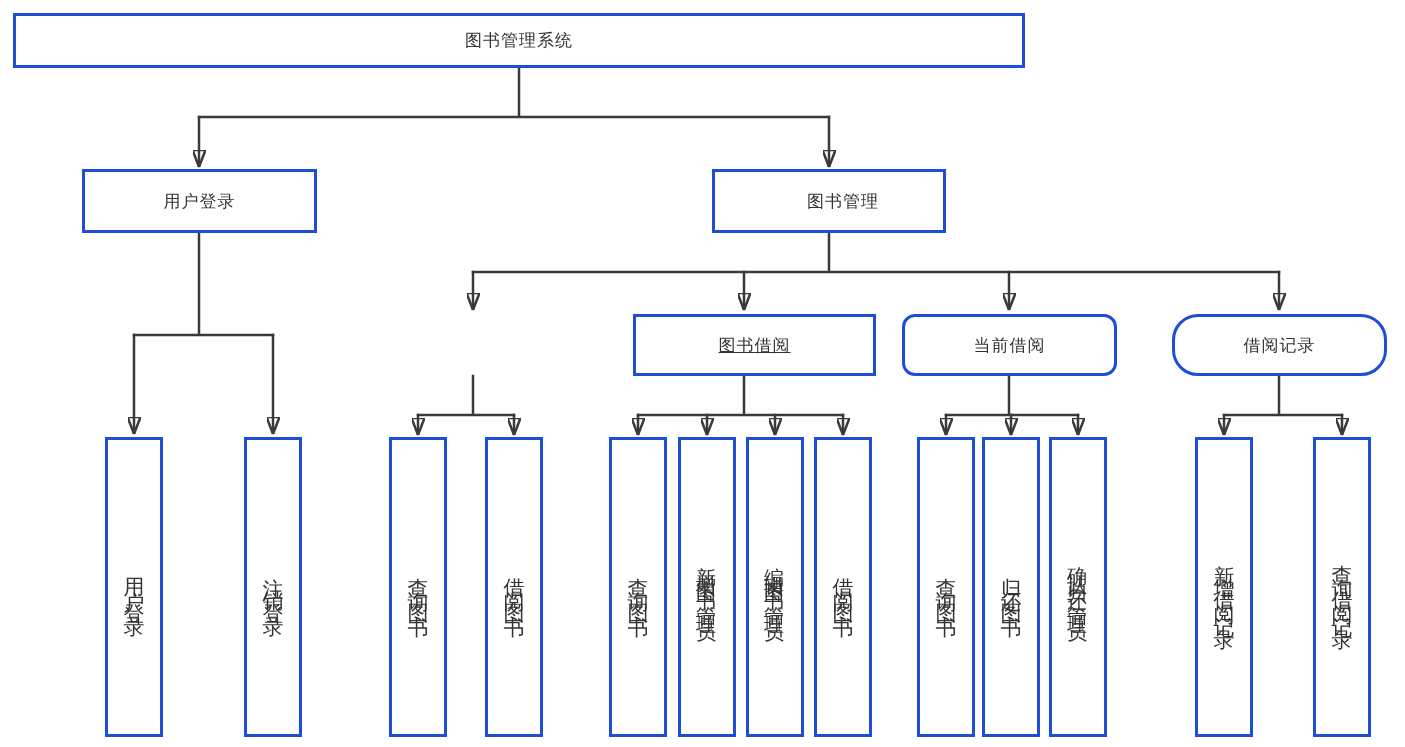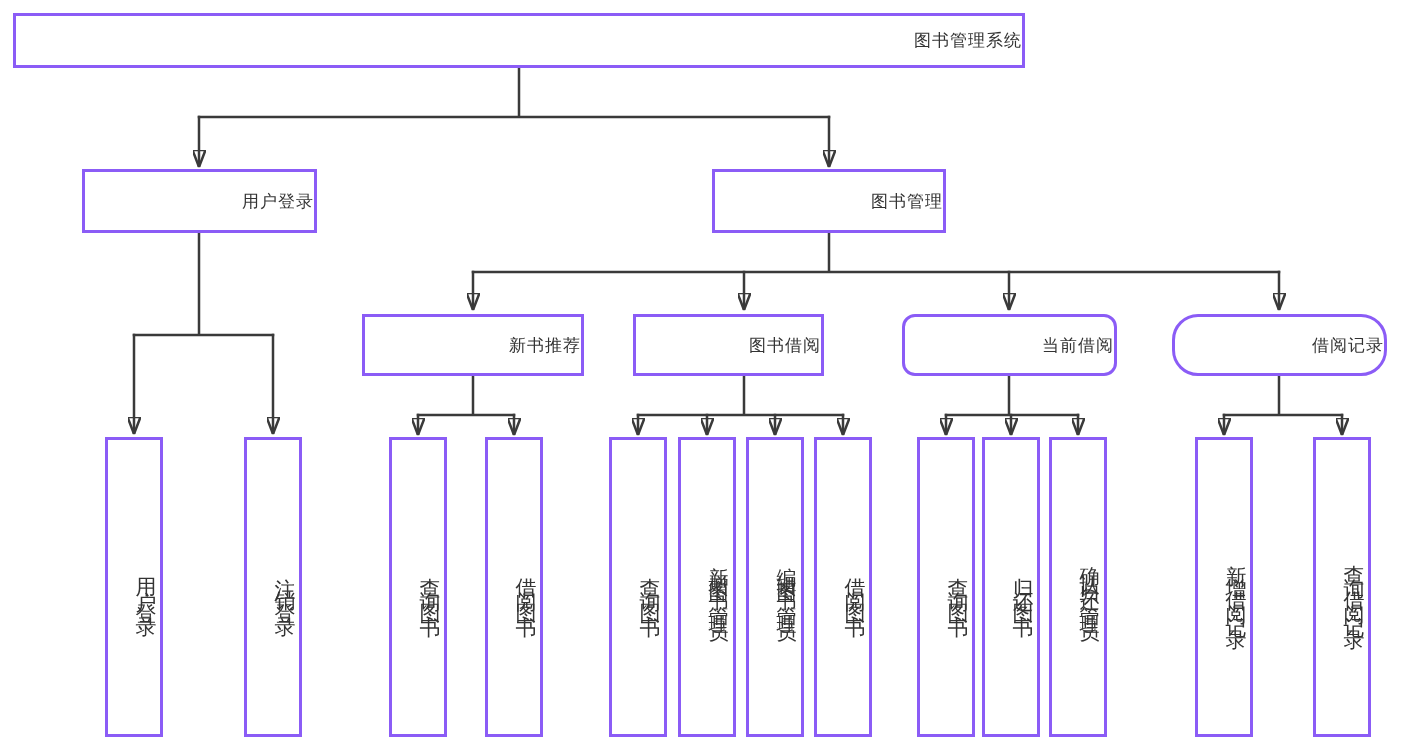--- a/index.html
+++ b/index.html
@@ -8,24 +8,24 @@
     width: 1405px;
     height: 747px;
     background: #ffffff;
     font-family: "DejaVu Sans", "Liberation Sans", sans-serif;
     overflow: hidden;
   }
   .box {
     position: absolute;
     box-sizing: border-box;
     background: #ffffff;
-    border: 3px solid #8b5cf6;
+    border: 3px solid #1d4ed8;
     display: flex;
     align-items: center;
-    justify-content: flex-end;
+    justify-content: center;
     color: #333333;
     z-index: 2;
   }
   .hbox { font-size: 17px; letter-spacing: 1px; }
   .leaf { border-width: 3px; }
   .leaf .vtext {
     writing-mode: vertical-rl;
     text-orientation: mixed;
     font-size: 21px;
     letter-spacing: 13px;
@@ -105,24 +105,21 @@
     <span>图书管理系统</span>
   </div>
 
   <div class="box hbox" style="left:82px; top:169px; width:235px; height:64px;">
     <span>用户登录</span>
   </div>
   <div class="box hbox" style="left:712px; top:169px; width:234px; height:64px;padding-left:28px;">
     <span>图书管理</span>
   </div>
 
-  <div class="box hbox" style="left:362px; top:314px; width:222px; height:62px;">
-    <span>新书推荐</span>
-  </div>
-  <div class="box hbox" style="left:633px; top:314px; width:191px; height:62px;">
+  <div class="box hbox" style="left:633px; top:314px; width:243px; height:62px;text-decoration:underline;">
     <span>图书借阅</span>
   </div>
   <div class="box hbox" style="left:902px; top:314px; width:215px; height:62px;border-radius:13px;">
     <span>当前借阅</span>
   </div>
   <div class="box hbox" style="left:1172px; top:314px; width:215px; height:62px;border-radius:26px;">
     <span>借阅记录</span>
   </div>
 
   <div class="box leaf" style="left:105px; top:437px; width:58px; height:300px;">

